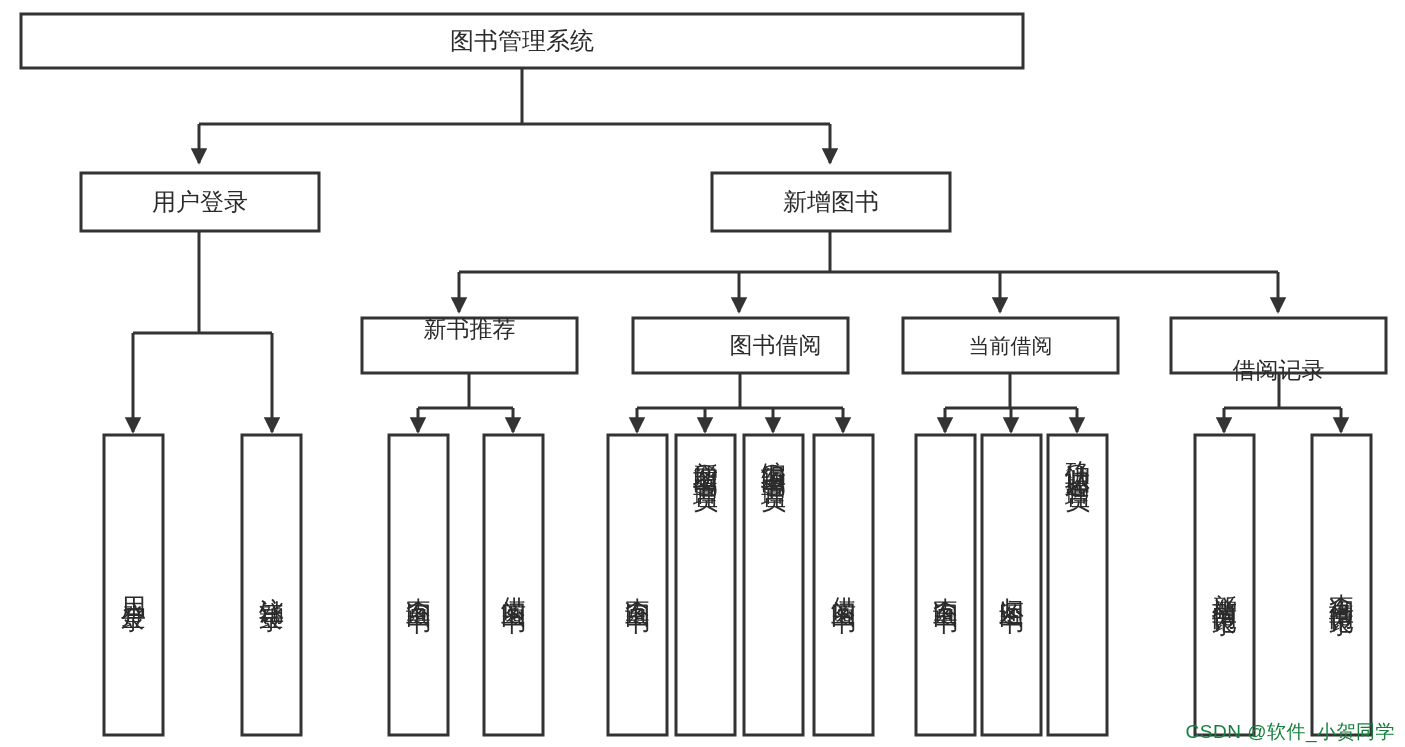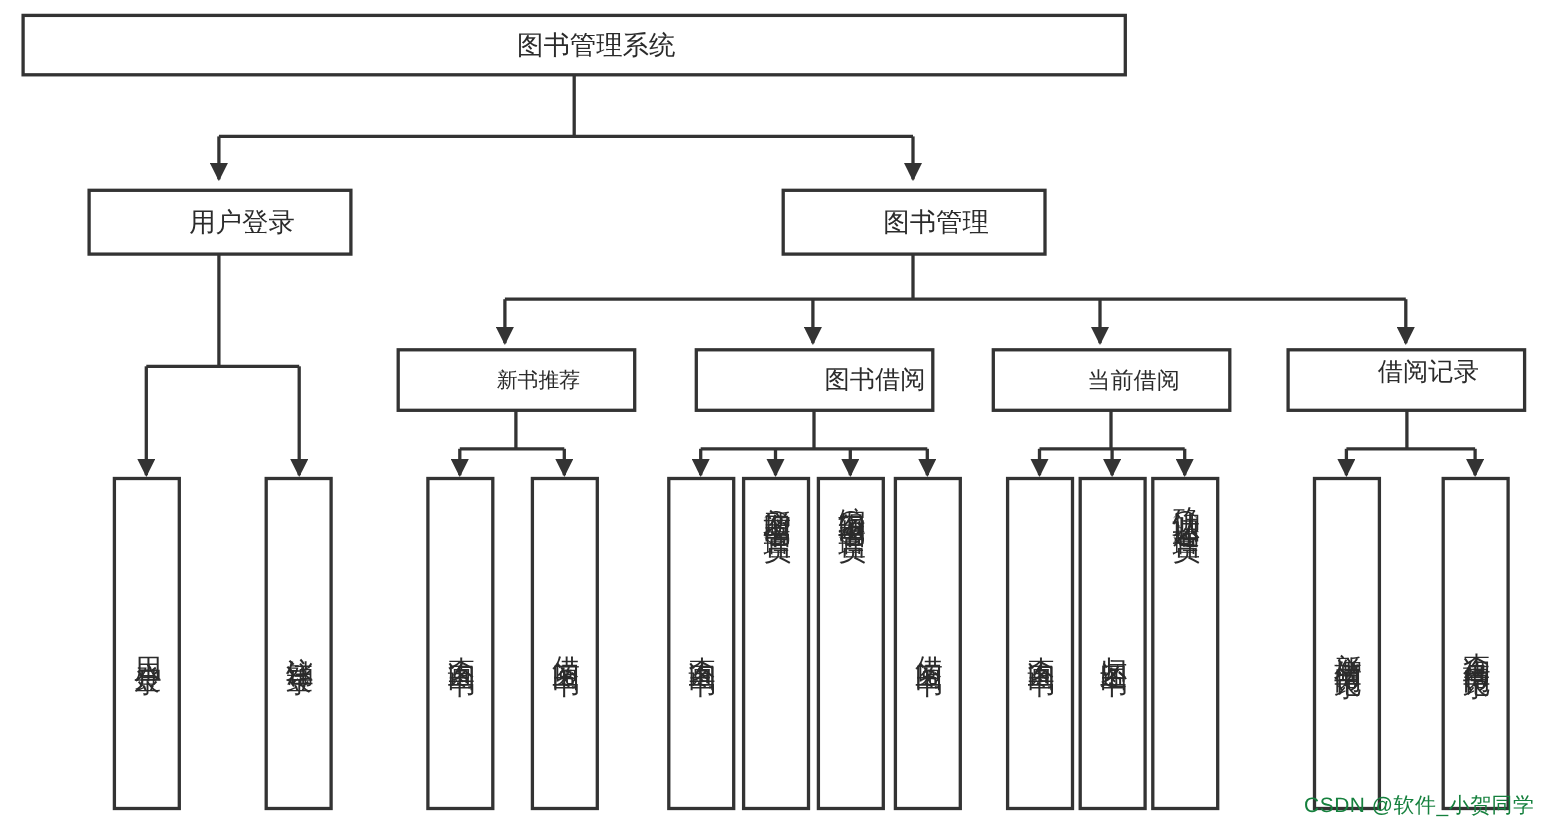--- a/index.html
+++ b/index.html
@@ -69,21 +69,20 @@
     letter-spacing: 0.5px;
   }
   .htext-holder {
     position: absolute;
     display: flex;
     align-items: center;
     justify-content: center;
     font-family: "Liberation Sans", "DejaVu Sans", sans-serif;
     color: #2b2b2b;
     white-space: nowrap;
-    padding-left: 20px;
   }
 </style>
 </head>
 <body>
 
 <div id="diagram-root">
 
   <svg class="diagram" viewBox="0 0 1405 747">
     <defs>
       <marker id="arrow" viewBox="0 0 10 10" refX="9" refY="5" markerWidth="5.5" markerHeight="5.5" orient="auto-start-reverse">
@@ -159,33 +158,33 @@
   </svg>
 
   <div class="htext-holder" style="left:21px; top:14px; width:1002px; height:54px; font-size:24px;">
     <span>图书管理系统</span>
   </div>
 
   <div class="htext-holder" style="left:81px; top:173px; width:238px; height:58px; font-size:24px;">
     <span>用户登录</span>
   </div>
   <div class="htext-holder" style="left:712px; top:173px; width:238px; height:58px; font-size:24px;">
-    <span>图书管理</span>
-  </div>
-
-  <div class="htext-holder" style="left:362px; top:318px; width:215px; height:55px; font-size:19px;">
+    <span>新增图书</span>
+  </div>
+
+  <div class="htext-holder" style="left:362px; top:302px; width:215px; height:55px; font-size:23px;">
     <span>新书推荐</span>
   </div>
   <div class="htext-holder" style="left:633px; top:318px; width:215px; height:55px; font-size:23px;margin-left:35px;">
     <span>图书借阅</span>
   </div>
   <div class="htext-holder" style="left:903px; top:318px; width:215px; height:55px; font-size:21px;">
     <span>当前借阅</span>
   </div>
-  <div class="htext-holder" style="left:1171px; top:301px; width:215px; height:72px; font-size:23px;">
+  <div class="htext-holder" style="left:1171px; top:334px; width:215px; height:72px; font-size:23px;">
     <span>借阅记录</span>
   </div>
 
   <div class="vert-box align-center" style="left:104px; top:435px; width:59px; height:300px;">
     <span class="vtext">用户登录</span>
   </div>
   <div class="vert-box align-center" style="left:242px; top:435px; width:59px; height:300px;">
     <span class="vtext">注销登录</span>
   </div>
   <div class="vert-box align-center" style="left:389px; top:435px; width:59px; height:300px;">

